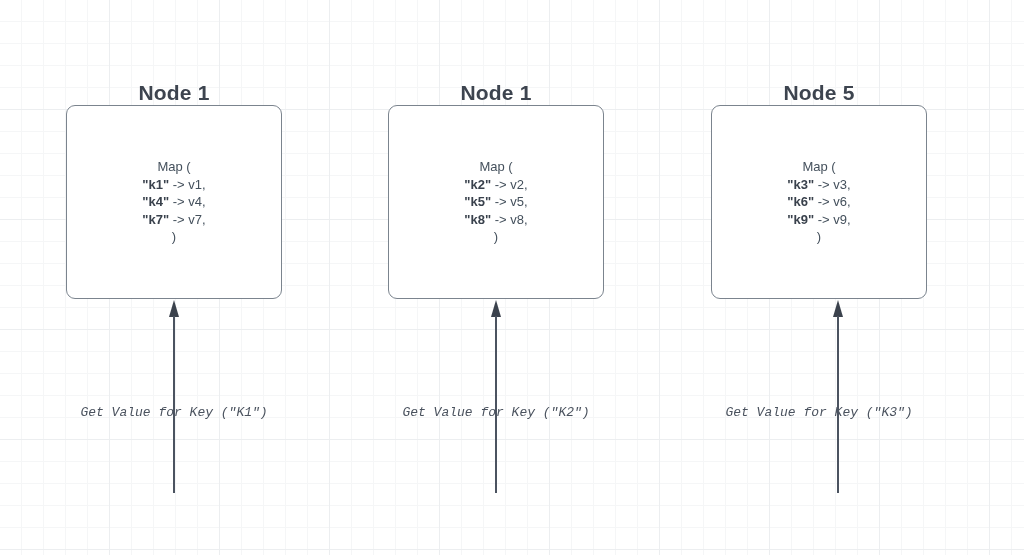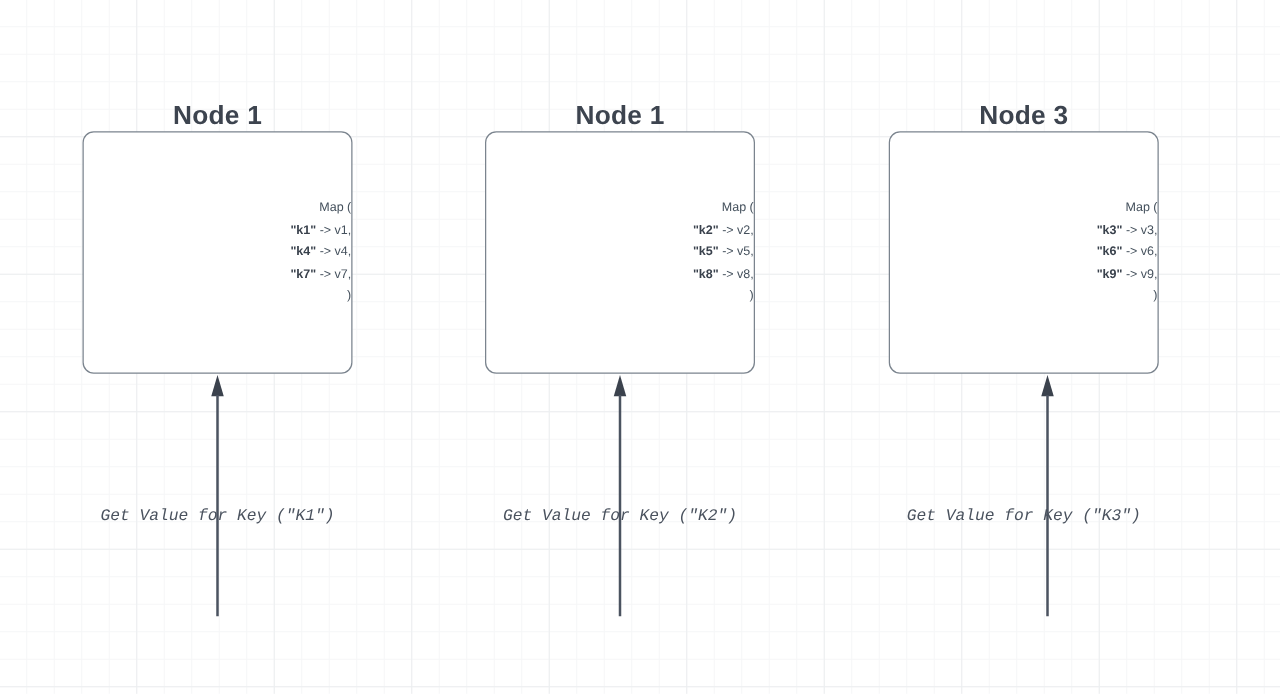--- a/index.html
+++ b/index.html
@@ -61,22 +61,22 @@
     border: 1.5px solid #7b848e;
     border-radius: 9px;
     background-color: #ffffff;
   }
 
   .map-block {
     position: absolute;
     top: 52px;
     left: 0;
     width: 100%;
-    text-align: right;
-    font-size: 10px;
+    text-align: center;
+    font-size: 13px;
     line-height: 17.5px;
     color: #44505c;
     white-space: nowrap;
   }
   .map-line { display: block; }
   .map-key { font-weight: bold; color: #39414c; }
 
   .arrow-line {
     position: absolute;
     width: 1.6px;
@@ -139,21 +139,21 @@
         <span class="map-line"><span class="map-key">"k8"</span><span> -&gt; v8,</span></span>
         <span class="map-line">)</span>
       </div>
     </div>
     <div class="arrow-caption">Get Value for Key ("K2")</div>
   </div>
   <div class="arrow-head" style="left:490.5px;"></div>
   <div class="arrow-line" style="left:495.2px;"></div>
 
   <div class="node-group" style="left:711px; width:216px;">
-    <div class="node-title">Node 3</div>
+    <div class="node-title">Node 5</div>
     <div class="node-box">
       <div class="map-block">
         <span class="map-line">Map (</span>
         <span class="map-line"><span class="map-key">"k3"</span><span> -&gt; v3,</span></span>
         <span class="map-line"><span class="map-key">"k6"</span><span> -&gt; v6,</span></span>
         <span class="map-line"><span class="map-key">"k9"</span><span> -&gt; v9,</span></span>
         <span class="map-line">)</span>
       </div>
     </div>
     <div class="arrow-caption">Get Value for Key ("K3")</div>

